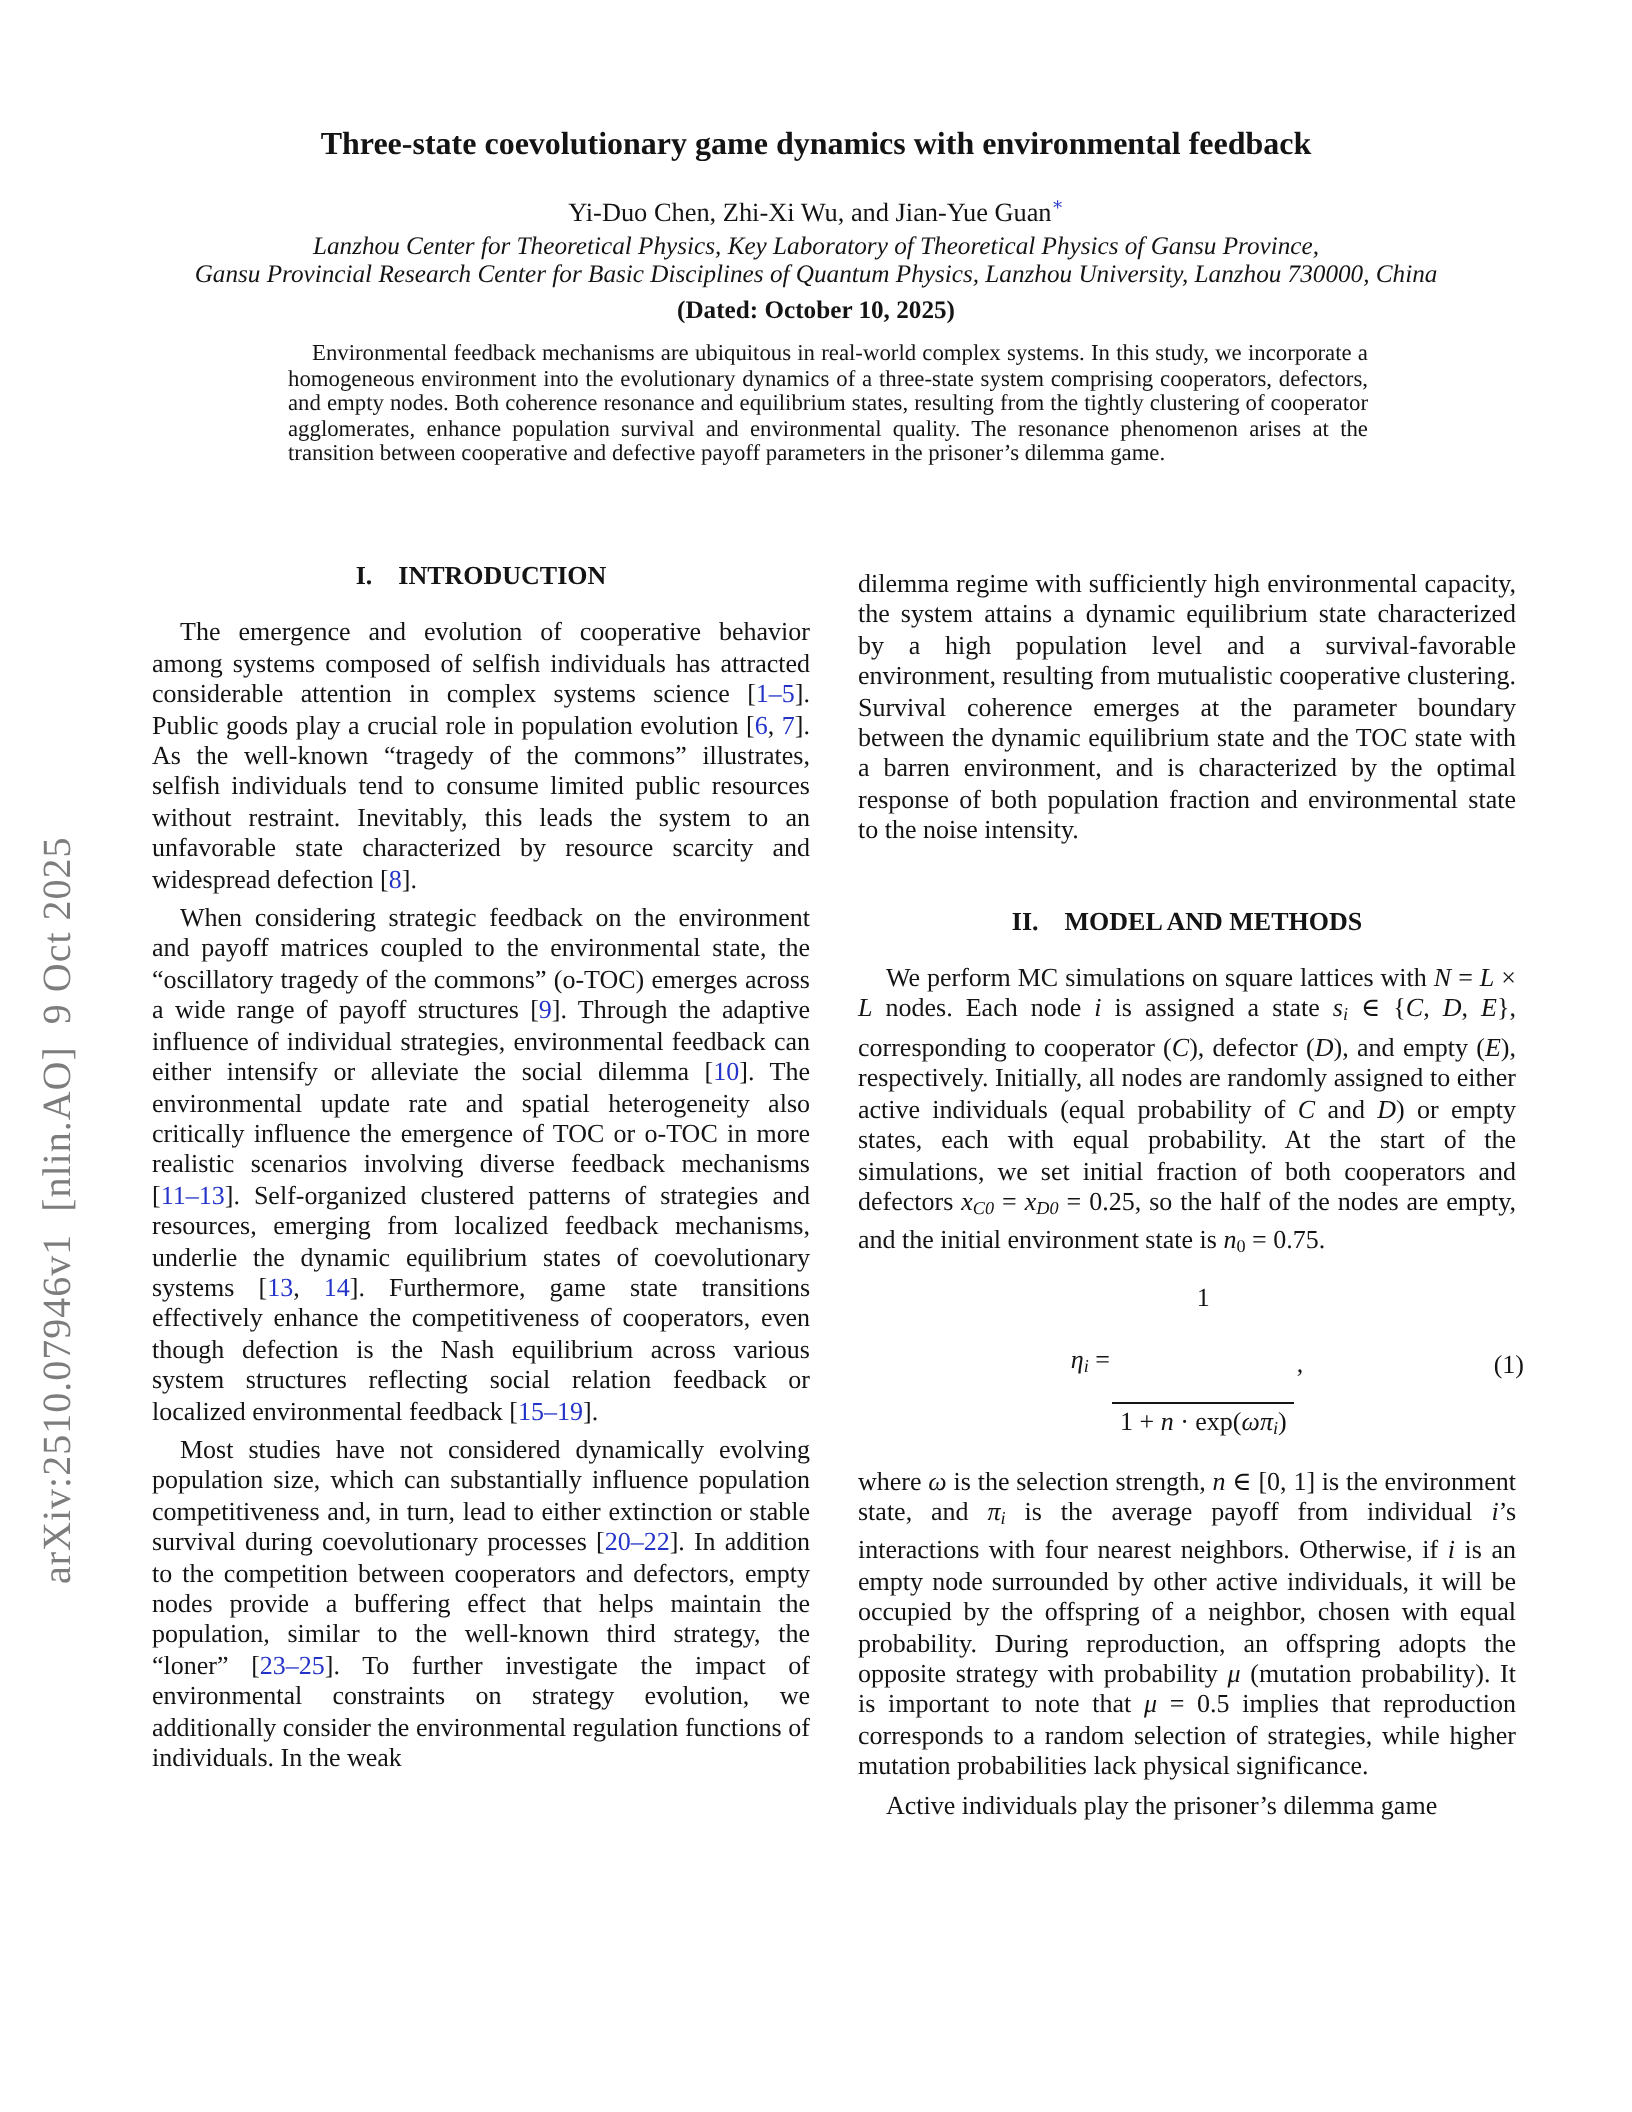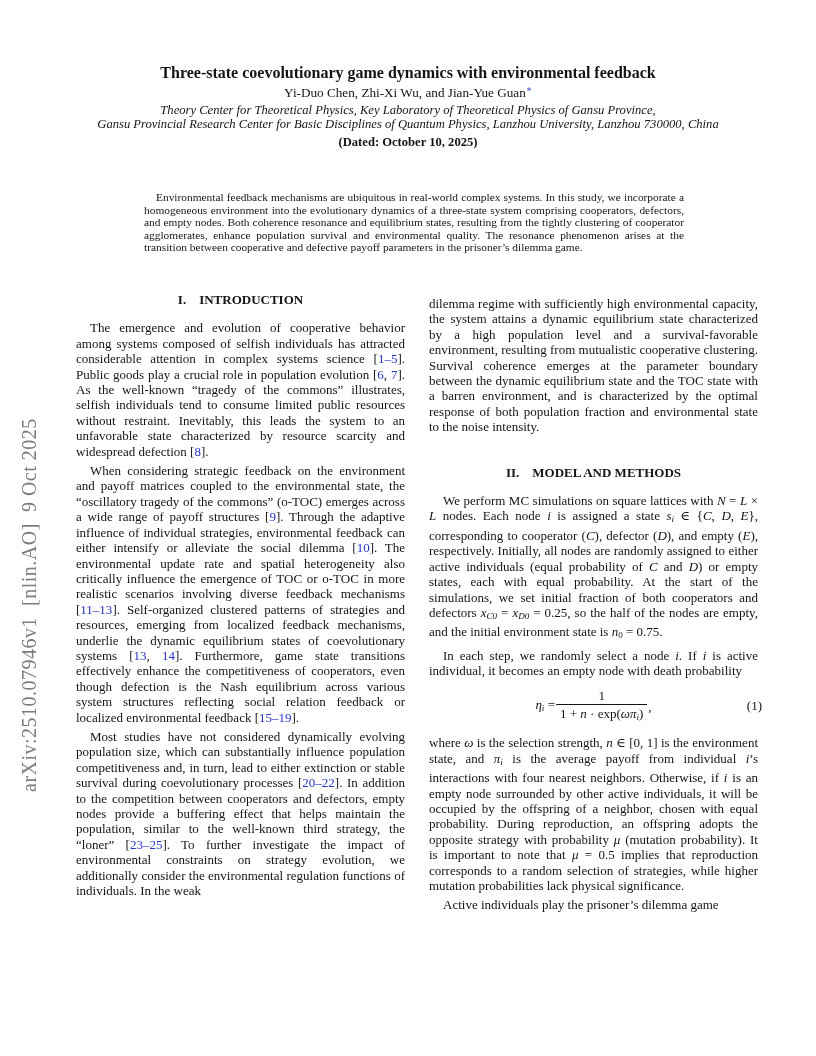--- a/index.html
+++ b/index.html
@@ -18,91 +18,90 @@
 
   
   .stamp{
     position:absolute;left:18px;top:792px;
     transform:rotate(-90deg);transform-origin:0 0;
     font-size:20px;color:var(--stamp);white-space:pre;letter-spacing:0.5px;
   }
 
   
   .header{position:absolute;left:70px;width:676px;top:64px;text-align:center;}
-  .title{font-size:16px;font-weight:bold;margin-bottom:2px;}
+  .title{font-size:16px;font-weight:bold;margin-bottom:15px;}
   .authors{font-size:13.2px;margin-bottom:3px;}
   .authors .mark{color:var(--cite);font-size:9px;vertical-align:super;}
   .affil{font-style:italic;font-size:12.6px;line-height:13.6px;}
   .dated{font-size:12.6px;margin-top:3px;font-weight:bold;}
 
   
   .abstract{
-    position:absolute;left:144px;width:540px;top:191px;
+    position:absolute;left:144px;width:540px;top:171px;
     font-size:11.4px;line-height:12.55px;text-align:justify;
     text-indent:12px;hyphens:auto;
   }
 
   
-  .col{position:absolute;top:292px;font-size:13px;line-height:15.4px;text-align:justify;hyphens:auto;}
+  .col{position:absolute;top:280px;font-size:13px;line-height:15.4px;text-align:justify;hyphens:auto;}
   .col-left{left:72px;width:337px;}
   .col-right{left:425px;width:337px;}
   .sec-head{text-align:center;font-weight:bold;font-size:13px;margin:0 0 13px 0;}
   .sec-head.later{margin-top:30px;}
   .hsp{display:inline-block;width:13px;}
   .para{margin:4px;text-indent:14px;}
   .para.noindent{text-indent:0;}
 
   .seg-c{color:var(--cite);}
   .seg-m{font-style:italic;}
   .seg-s{font-style:italic;font-size:70%;vertical-align:-0.22em;}
   .seg-d{font-size:70%;vertical-align:-0.22em;}
 
   
   .eq-row{position:relative;margin:9px 0 10px 0;text-indent:0;}
   .eq-center{display:flex;justify-content:center;align-items:center;}
   .frac{display:inline-flex;flex-direction:column;align-items:center;margin:0 1px;}
   .frac .num{display:block;padding:0 2px 1px 2px;}
-  .frac .den{display:block;border-top:1px solid var(--ink);padding:1px 4px 0 4px;}
+  .frac .den{display:block;border-top:1px solid var(--ink);padding:1px 4px 0 4px;margin-top:44px;}
   .eq-num{position:absolute;right:0;top:50%;transform:translateY(-50%);}
 
   
   .footnote{position:absolute;left:72px;width:337px;top:922px;font-size:12px;}
   .fn-rule{width:58px;border:none;border-top:1px solid #3a3a3a;margin:0 0 12px 0;}
   .fn-mark{font-size:9px;vertical-align:super;}
   .fn-email{color:var(--link);}
 </style>
 </head>
 <body>
 
 <div class="page">
 
   <div class="stamp">arXiv:2510.07946v1  [nlin.AO]  9 Oct 2025</div>
 
   <div class="header">
     <div class="title">Three-state coevolutionary game dynamics with environmental feedback</div>
     <div class="authors"><span>Yi-Duo Chen, Zhi-Xi Wu, and Jian-Yue Guan</span><span class="mark">∗</span></div>
-    <div class="affil">Theory Center for Theoretical Physics, Key Laboratory of Theoretical Physics of Gansu Province,</div>
+    <div class="affil">Lanzhou Center for Theoretical Physics, Key Laboratory of Theoretical Physics of Gansu Province,</div>
     <div class="affil">Gansu Provincial Research Center for Basic Disciplines of Quantum Physics, Lanzhou University, Lanzhou 730000, China</div>
     <div class="dated">(Dated: October 10, 2025)</div>
   </div>
 
   <div class="abstract">Environmental feedback mechanisms are ubiquitous in real-world complex systems. In this study, we incorporate a homogeneous environment into the evolutionary dynamics of a three-state system comprising cooperators, defectors, and empty nodes. Both coherence resonance and equilibrium states, resulting from the tightly clustering of cooperator agglomerates, enhance population survival and environmental quality. The resonance phenomenon arises at the transition between cooperative and defective payoff parameters in the prisoner’s dilemma game.</div>
 
   <div class="col col-left">
     <div class="sec-head"><span>I.</span><span class="hsp"></span><span>INTRODUCTION</span></div>
     <p class="para">The emergence and evolution of cooperative behavior among systems composed of selfish individuals has attracted considerable attention in complex systems science [<span class="seg-c">1–5</span>]. Public goods play a crucial role in population evolution [<span class="seg-c">6</span>, <span class="seg-c">7</span>]. As the well-known “tragedy of the commons” illustrates, selfish individuals tend to consume limited public resources without restraint. Inevitably, this leads the system to an unfavorable state characterized by resource scarcity and widespread defection [<span class="seg-c">8</span>].</p>
     <p class="para">When considering strategic feedback on the environment and payoff matrices coupled to the environmental state, the “oscillatory tragedy of the commons” (o-TOC) emerges across a wide range of payoff structures [<span class="seg-c">9</span>]. Through the adaptive influence of individual strategies, environmental feedback can either intensify or alleviate the social dilemma [<span class="seg-c">10</span>]. The environmental update rate and spatial heterogeneity also critically influence the emergence of TOC or o-TOC in more realistic scenarios involving diverse feedback mechanisms [<span class="seg-c">11–13</span>]. Self-organized clustered patterns of strategies and resources, emerging from localized feedback mechanisms, underlie the dynamic equilibrium states of coevolutionary systems [<span class="seg-c">13</span>, <span class="seg-c">14</span>]. Furthermore, game state transitions effectively enhance the competitiveness of cooperators, even though defection is the Nash equilibrium across various system structures reflecting social relation feedback or localized environmental feedback [<span class="seg-c">15–19</span>].</p>
     <p class="para">Most studies have not considered dynamically evolving population size, which can substantially influence population competitiveness and, in turn, lead to either extinction or stable survival during coevolutionary processes [<span class="seg-c">20–22</span>]. In addition to the competition between cooperators and defectors, empty nodes provide a buffering effect that helps maintain the population, similar to the well-known third strategy, the “loner” [<span class="seg-c">23–25</span>]. To further investigate the impact of environmental constraints on strategy evolution, we additionally consider the environmental regulation functions of individuals. In the weak</p>
   </div>
 
   <div class="col col-right">
     <p class="para noindent">dilemma regime with sufficiently high environmental capacity, the system attains a dynamic equilibrium state characterized by a high population level and a survival-favorable environment, resulting from mutualistic cooperative clustering. Survival coherence emerges at the parameter boundary between the dynamic equilibrium state and the TOC state with a barren environment, and is characterized by the optimal response of both population fraction and environmental state to the noise intensity.</p>
     <div class="sec-head later"><span>II.</span><span class="hsp"></span><span>MODEL AND METHODS</span></div>
     <p class="para">We perform MC simulations on square lattices with <span class="seg-m">N</span> = <span class="seg-m">L</span> × <span class="seg-m">L</span> nodes. Each node <span class="seg-m">i</span> is assigned a state <span class="seg-m">s</span><span class="seg-s">i</span> ∈ {<span class="seg-m">C</span>, <span class="seg-m">D</span>, <span class="seg-m">E</span>}, corresponding to cooperator (<span class="seg-m">C</span>), defector (<span class="seg-m">D</span>), and empty (<span class="seg-m">E</span>), respectively. Initially, all nodes are randomly assigned to either active individuals (equal probability of <span class="seg-m">C</span> and <span class="seg-m">D</span>) or empty states, each with equal probability. At the start of the simulations, we set initial fraction of both cooperators and defectors <span class="seg-m">x</span><span class="seg-s">C0</span> = <span class="seg-m">x</span><span class="seg-s">D0</span> = 0.25, so the half of the nodes are empty, and the initial environment state is <span class="seg-m">n</span><span class="seg-d">0</span> = 0.75.</p>
-    <p class="para">In each step, we randomly select a node <span class="seg-m">i</span>. If <span class="seg-m">i</span> is active individual, it becomes an empty node with death probability</p>
     <div class="eq-row">
       <div class="eq-center">
         <span><span class="seg-m">η</span><span class="seg-s">i</span> = </span>
           <span class="frac">
             <span class="num">1</span>
             <span class="den">1 + <span class="seg-m">n</span> · exp(<span class="seg-m">ωπ</span><span class="seg-s">i</span>)</span>
           </span>
           <span>,</span>
       </div>
       <span class="eq-num">(1)</span>

